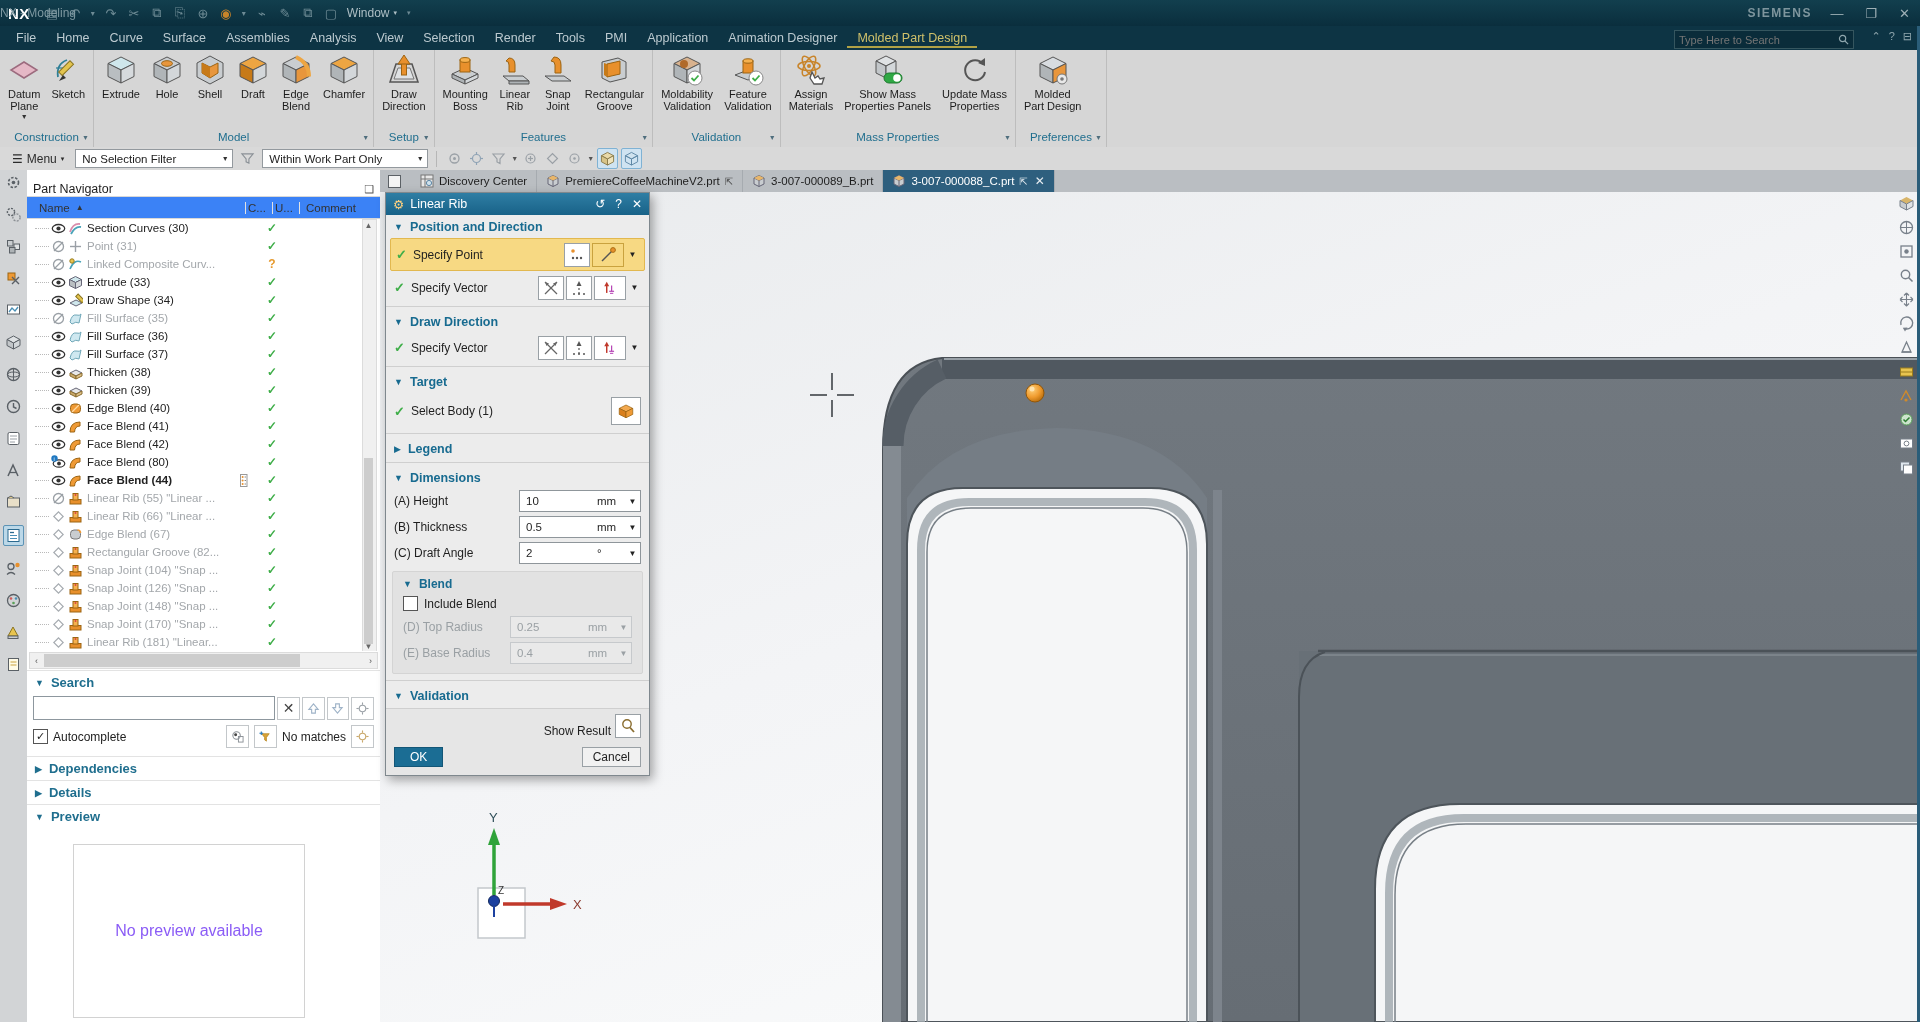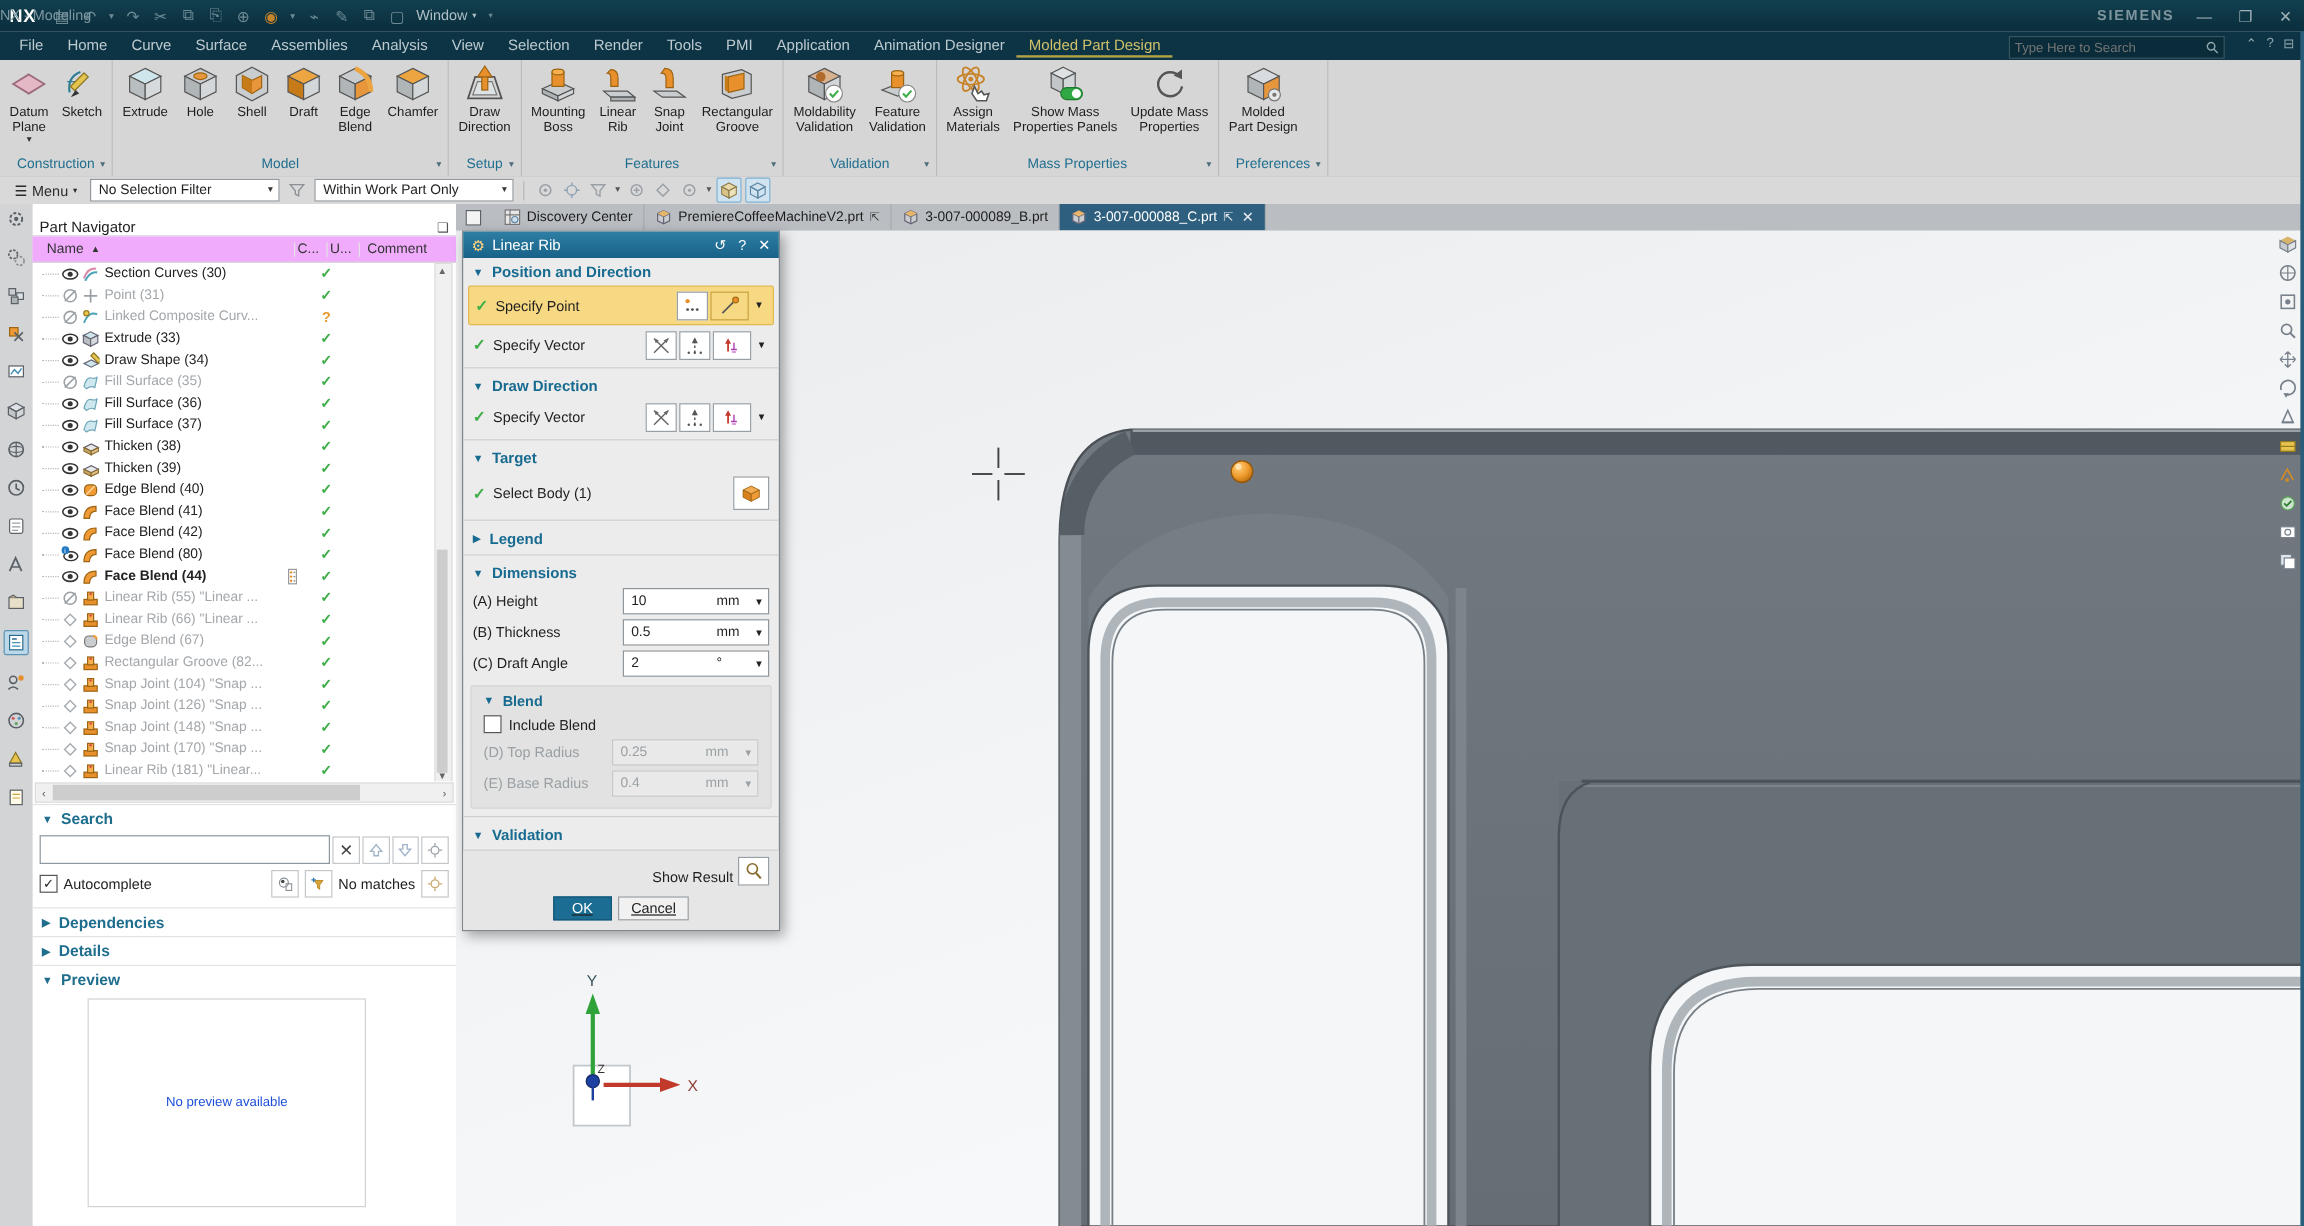--- a/index.html
+++ b/index.html
@@ -62,21 +62,21 @@
   .res-icon{width:19px;height:19px;display:flex;align-items:center;justify-content:center;border-radius:2px;}
   .res-icon svg{width:17px;height:17px;}
   .res-icon.active{background:#bcd8e8;border:1px solid #5c93b5;}
 
   
   .pnav{position:absolute;left:27px;top:170px;width:353px;bottom:0;background:#fff;
     border-right:1px solid #989898;font-size:11.5px;color:#222;}
   .pnav-header{height:26px;display:flex;align-items:flex-end;padding:0 6px;border-bottom:1px solid #d8d8d8;
     font-size:12.5px;color:#1d1d1d;}
   .pnav-dock{margin-left:auto;font-size:11px;color:#555;}
-  .colhead{height:21px;display:flex;align-items:center;background:#f0abfc;border-bottom:1px solid #d8d8d8;color:#333;}
+  .colhead{height:21px;display:flex;align-items:center;background:#3b82f6;border-bottom:1px solid #d8d8d8;color:#333;}
   .colhead .c-name{width:206px;padding-left:12px;display:flex;gap:6px;align-items:center;border-right:1px solid #e2e2e2;}
   .colhead .c-c{width:24px;text-align:left;padding-left:2px;border-right:1px solid #e2e2e2;}
   .colhead .c-u{width:24px;padding-left:2px;border-right:1px solid #e2e2e2;}
   .colhead .c-com{flex:1;padding-left:6px;}
   .sortmark{font-size:8px;color:#333;}
   .tree{height:432px;overflow:hidden;position:relative;}
   .trow{height:18px;display:flex;align-items:center;}
   .trow .t-name{width:206px;display:flex;align-items:center;gap:2px;overflow:hidden;white-space:nowrap;}
   .trow .t-c{width:24px;display:flex;justify-content:flex-start;padding-left:3px;}
   .trow .t-u{width:24px;display:flex;justify-content:center;}
@@ -98,22 +98,22 @@
   .harrow.right{margin-left:auto;}
   .psec{display:flex;align-items:center;gap:7px;padding:4px 8px;color:#1f6e8e;font-size:13px;font-weight:bold;border-top:1px solid #e3e3e3;}
   .psec .tri{font-size:9px;}
   .search-row{display:flex;align-items:center;gap:2px;padding:2px 6px;}
   .search-input{width:240px;height:20px;border:1px solid #8d979e;background:#fff;}
   .sbtn{width:21px;height:21px;border:1px solid #c3c7ca;background:#fff;display:flex;align-items:center;justify-content:center;color:#777;font-size:12px;}
   .sbtn svg{width:13px;height:13px;}
   .auto-row{display:flex;align-items:center;gap:5px;padding:3px 6px 8px 6px;font-size:12px;color:#222;}
   .cbx{width:13px;height:13px;border:1px solid #555;background:#fff;display:flex;align-items:center;justify-content:center;font-size:11px;color:#222;}
   .nomatch{color:#222;}
-  .preview-box{margin:4px 0 0 46px;width:230px;height:172px;background:#fff;border:1px solid #d2d2d2;
-    display:flex;align-items:center;justify-content:center;color:#1d4ed8;font-size:11px;}
+  .preview-box{margin:16px 0 0 46px;width:230px;height:172px;background:#fff;border:1px solid #d2d2d2;
+    display:flex;align-items:center;justify-content:center;color:#8b5cf6;font-size:16px;}
 
   
   .tabbar{position:absolute;left:380px;right:0;top:170px;height:22px;background:#babec2;
     display:flex;align-items:center;border-bottom:1px solid #9aa0a5;font-size:11.5px;color:#1d1d1d;}
   .tab-check{width:11px;height:11px;border:1px solid #5c6166;background:#f4f4f4;margin:0 10px 0 8px;}
   .tab{display:flex;align-items:center;gap:5px;height:22px;padding:0 9px;border-right:1px solid #a6abb0;}
   .tab svg{width:14px;height:14px;}
   .tab.active{background:#2e5f7e;color:#fff;}
   .tab .pin{font-size:10px;color:#444;}
   .tab.active .pin,.tab.active .tclose{color:#e8eef2;}
@@ -157,21 +157,21 @@
   .field .unit{width:28px;}
   .field .fchev{width:15px;text-align:center;font-size:8px;color:#222;}
   .blend-box{background:#e2e2e2;border:1px solid #d4d4d4;margin:5px 6px 6px 6px;padding:1px 2px 7px 2px;border-radius:2px;}
   .blend-box .dlg-sec{font-size:12px;padding:4px 8px 2px 8px;}
   .inc-row{display:flex;align-items:center;gap:6px;padding:3px 8px;}
   .dis .dim-label{color:#9aa0a4;}
   .dis .field{background:#e9e9e9;border-color:#c6c9cc;color:#9aa0a4;}
   .dis .field .fchev{color:#9aa0a4;}
   .dlg-footer{background:#e6e6e6;border-top:1px solid #cfcfcf;margin-top:2px;}
   .showresult{display:flex;align-items:flex-end;justify-content:flex-end;gap:4px;padding:5px 8px;}
-  .okcancel{display:flex;justify-content:center;gap:5px;padding:4px 8px 8px 8px;text-decoration:underline;}
+  .okcancel{display:flex;justify-content:space-between;gap:5px;padding:4px 8px 8px 8px;}
   .okbtn{background:#1b6d94;color:#fff;border:1px solid #135677;padding:2px 15px;font-size:12px;}
   .cancelbtn{background:#f1f1f1;color:#222;border:1px solid #99a0a5;padding:2px 10px;font-size:12px;}
 </style>
 </head>
 <body>
 
 <div class="titlebar">
   <span class="nx-logo">NX</span>
   <div class="qat" id="qat">
       <span class="qicon">▤</span>

